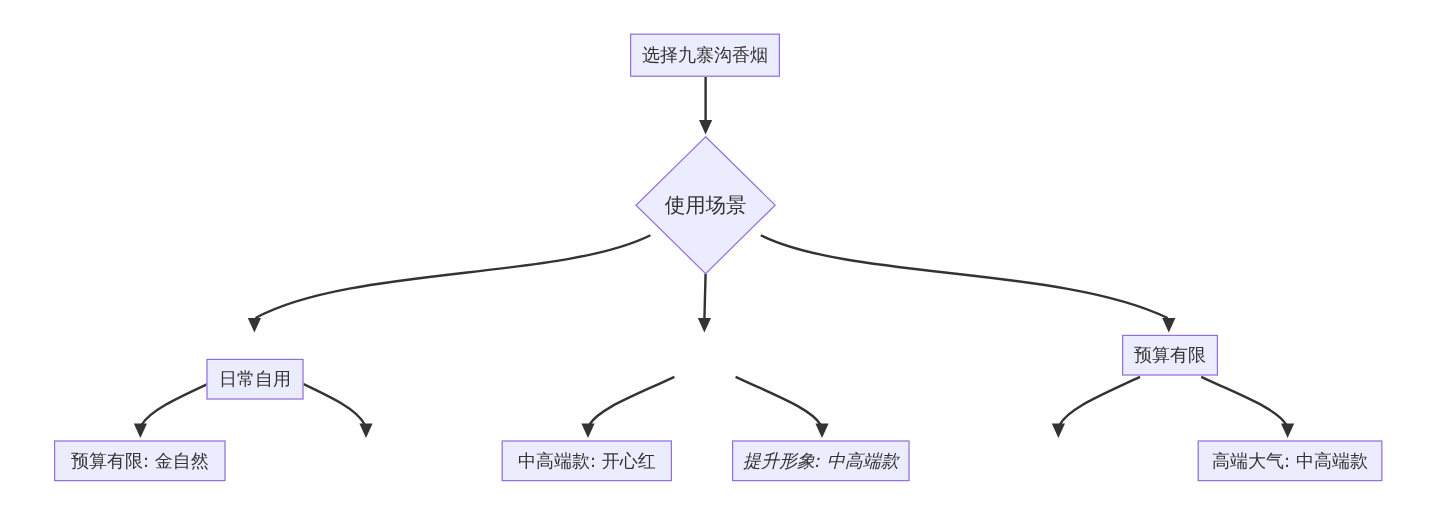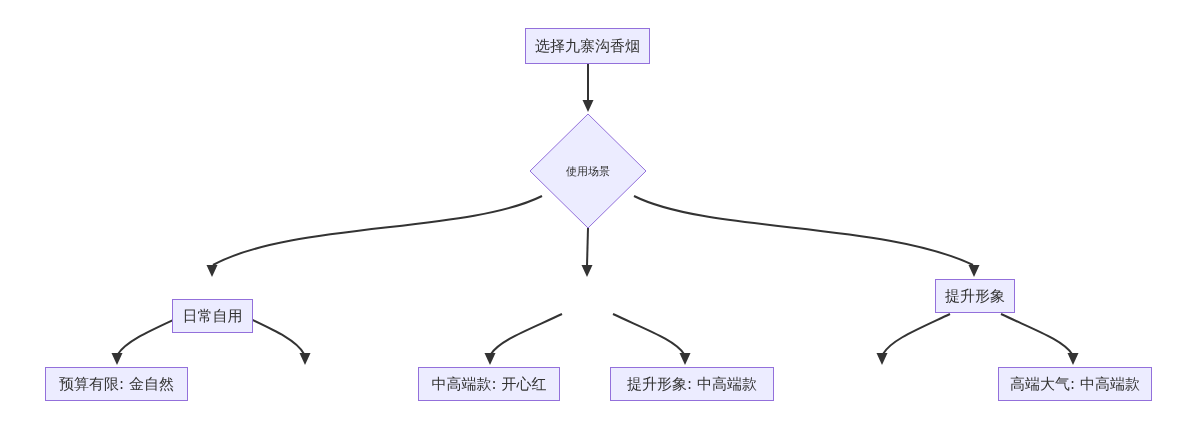--- a/index.html
+++ b/index.html
@@ -49,21 +49,21 @@
     font-size:15px;
     display:flex;
     align-items:center;
     justify-content:center;
     white-space:nowrap;
     line-height:1;
   }
   .diamond-label{
     position:absolute;
     color:var(--text);
-    font-size:11px;
+    font-size:17px;
     display:flex;
     align-items:center;
     justify-content:center;
     white-space:nowrap;
     background:transparent;
   }
 </style>
 </head>
 <body>
 
@@ -104,25 +104,25 @@
     <polygon class="diamond-shape" points="588,114 646,171 588,228 530,171"></polygon>
   </svg>
 
   <div class="node" style="left:525px;top:28px;width:125px;height:36px;">选择九寨沟香烟</div>
 
   <div class="diamond-label" style="left:530px;top:156px;width:116px;height:30px;">使用场景</div>
 
   <div class="node" style="left:172px;top:279px;width:81px;height:34px;margin-top:20px;">日常自用</div>
 
 
-  <div class="node" style="left:935px;top:279px;width:80px;height:34px;">提升形象</div>
+  <div class="node" style="left:935px;top:279px;width:80px;height:34px;">预算有限</div>
 
   <div class="node" style="left:45px;top:367px;width:143px;height:34px;">预算有限: 金自然</div>
 
 
   <div class="node" style="left:418px;top:367px;width:142px;height:34px;">中高端款: 开心红</div>
 
-  <div class="node" style="left:610px;top:367px;width:164px;height:34px;">提升形象: 中高端款</div>
+  <div class="node" style="left:610px;top:367px;width:148px;height:34px;font-style:italic;">提升形象: 中高端款</div>
 
 
   <div class="node" style="left:998px;top:367px;width:154px;height:34px;">高端大气: 中高端款</div>
 
 </div>
 
 </body></html>

